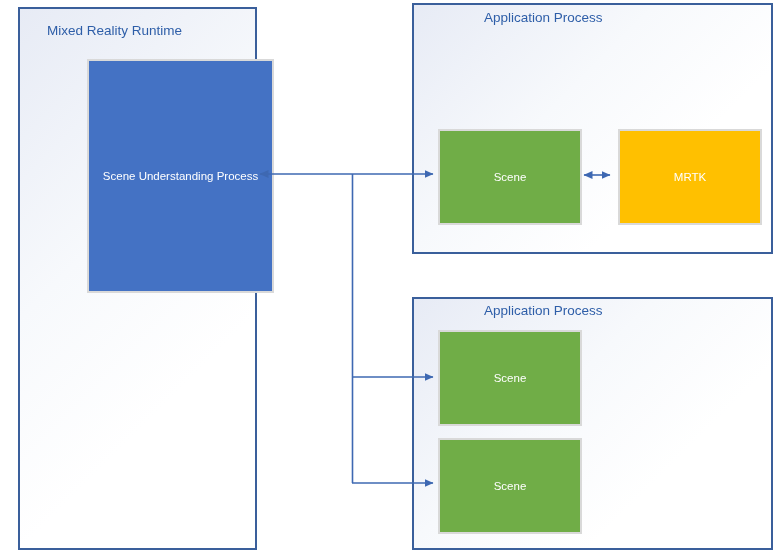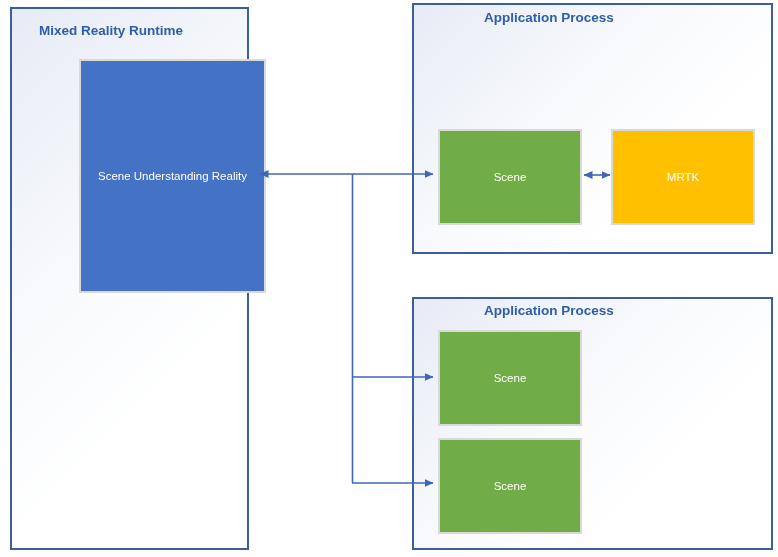--- a/index.html
+++ b/index.html
@@ -26,21 +26,21 @@
     overflow: hidden;
   }
   .container {
     position: absolute;
     border: 2px solid var(--container-border);
     background: linear-gradient(135deg, var(--container-bg-start) 0%, #f7f9fc 40%, var(--container-bg-end) 70%);
   }
   .container-title {
     position: absolute;
     font-size: 13.5px;
-    font-weight: 700;
+    font-weight: 400;
     color: var(--title-blue);
     white-space: nowrap;
   }
   .node {
     position: absolute;
     border: 2px solid var(--box-border);
     display: flex;
     align-items: center;
     justify-content: center;
     color: #ffffff;
@@ -57,33 +57,33 @@
     pointer-events: none;
   }
   .connectors line { stroke: var(--arrow-blue); stroke-width: 1.6; }
   .connectors .ah { fill: var(--arrow-blue); }
 </style>
 </head>
 <body>
 
 <div class="canvas">
 
-  <div class="container" style="left:10px; top:7px; width:239px; height:543px;">
+  <div class="container" style="left:18px; top:7px; width:239px; height:543px;">
     <div class="container-title" style="left:27px; top:14px;">Mixed Reality Runtime</div>
     <div class="node blue" style="left:67px; top:50px; width:187px; height:234px;">
-      <span>Scene Understanding Reality</span>
+      <span>Scene Understanding Process</span>
     </div>
   </div>
 
   <div class="container" style="left:412px; top:3px; width:361px; height:251px;">
     <div class="container-title" style="left:70px; top:5px;">Application Process</div>
     <div class="node green" style="left:24px; top:124px; width:144px; height:96px;">
       <span>Scene</span>
     </div>
-    <div class="node gold" style="left:197px; top:124px; width:144px; height:96px;">
+    <div class="node gold" style="left:204px; top:124px; width:144px; height:96px;">
       <span>MRTK</span>
     </div>
   </div>
 
   <div class="container" style="left:412px; top:297px; width:361px; height:253px;">
     <div class="container-title" style="left:70px; top:4px;">Application Process</div>
     <div class="node green" style="left:24px; top:31px; width:144px; height:96px;">
       <span>Scene</span>
     </div>
     <div class="node green" style="left:24px; top:139px; width:144px; height:96px;">

